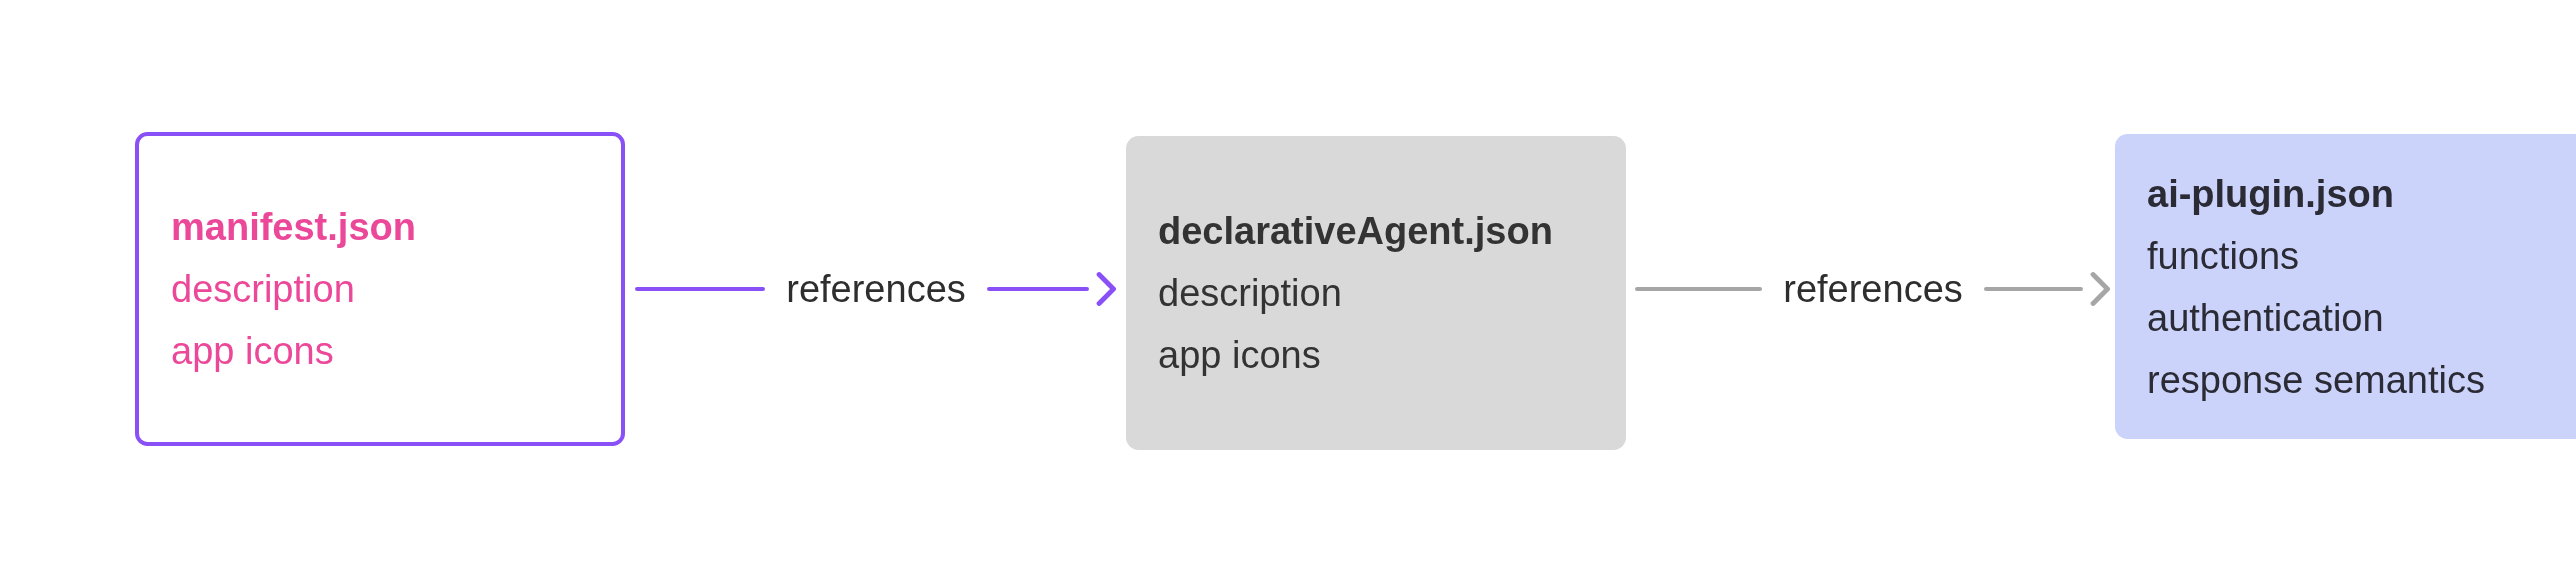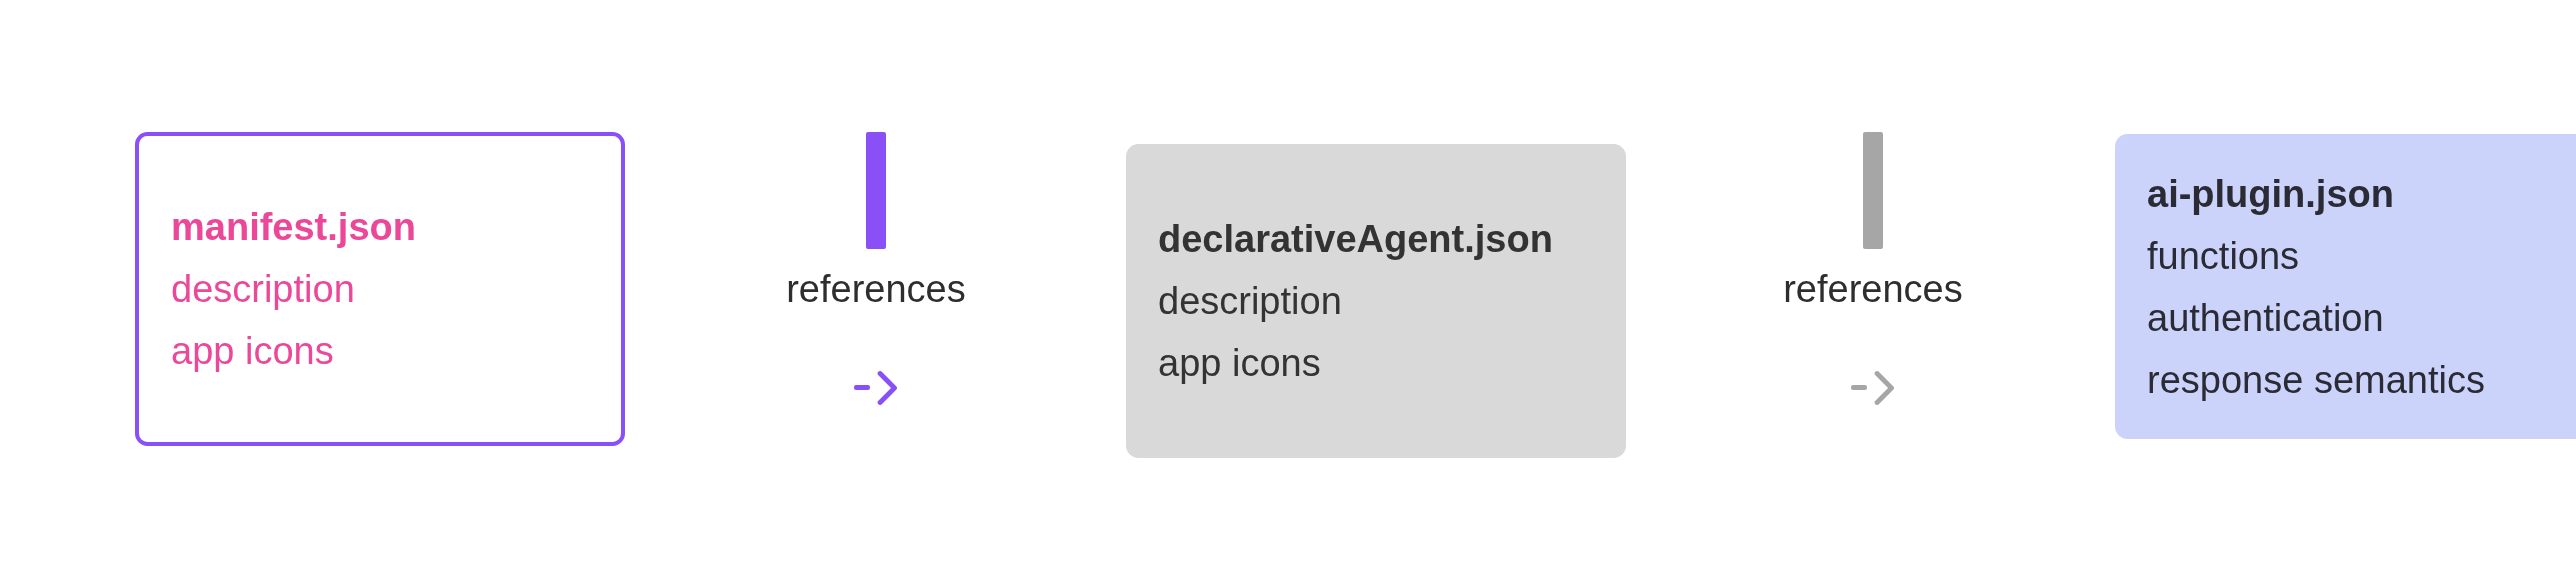--- a/index.html
+++ b/index.html
@@ -36,21 +36,20 @@
   .node-line {
     font-weight: 400;
   }
   .connector {
     position: absolute;
     display: flex;
     align-items: center;
     box-sizing: border-box;
     padding: 0 9px;
     gap: 21px;
-    flex-direction: column;
   }
   .cline {
     flex: 1 1 0;
     height: 4.1px;
     border-radius: 2.1px;
     background: currentColor;
     min-width: 20.6px;
   }
   .cseg-head {
     flex: 1 1 0;
@@ -88,21 +87,21 @@
     <div class="cline"></div>
     <div class="clabel" style="color: rgb(46, 46, 46);">references</div>
     <div class="cseg-head">
       <div class="cline"></div>
       <svg class="chev" width="20.6" height="34" viewBox="0 0 40 66">
         <path d="M6 5 L34 33 L6 61" fill="none" stroke="currentColor" stroke-width="9.5" stroke-linecap="round" stroke-linejoin="round"></path>
       </svg>
     </div>
   </div>
 
-  <div class="node" style="left: 1126px; top: 144px; width: 500px; height: 314px; background: rgb(217, 217, 217); color: rgb(51, 51, 51);">
+  <div class="node" style="left: 1126px; top: 136px; width: 500px; height: 314px; background: rgb(217, 217, 217); color: rgb(51, 51, 51);">
     <div class="node-title">declarativeAgent.json</div>
     <div class="node-line">description</div>
     <div class="node-line">app icons</div>
   </div>
 
   <div class="connector" style="left: 1626px; top: 132px; width: 494px; height: 314px; color: rgb(166, 166, 166);">
     <div class="cline"></div>
     <div class="clabel" style="color: rgb(46, 46, 46);">references</div>
     <div class="cseg-head">
       <div class="cline"></div>

